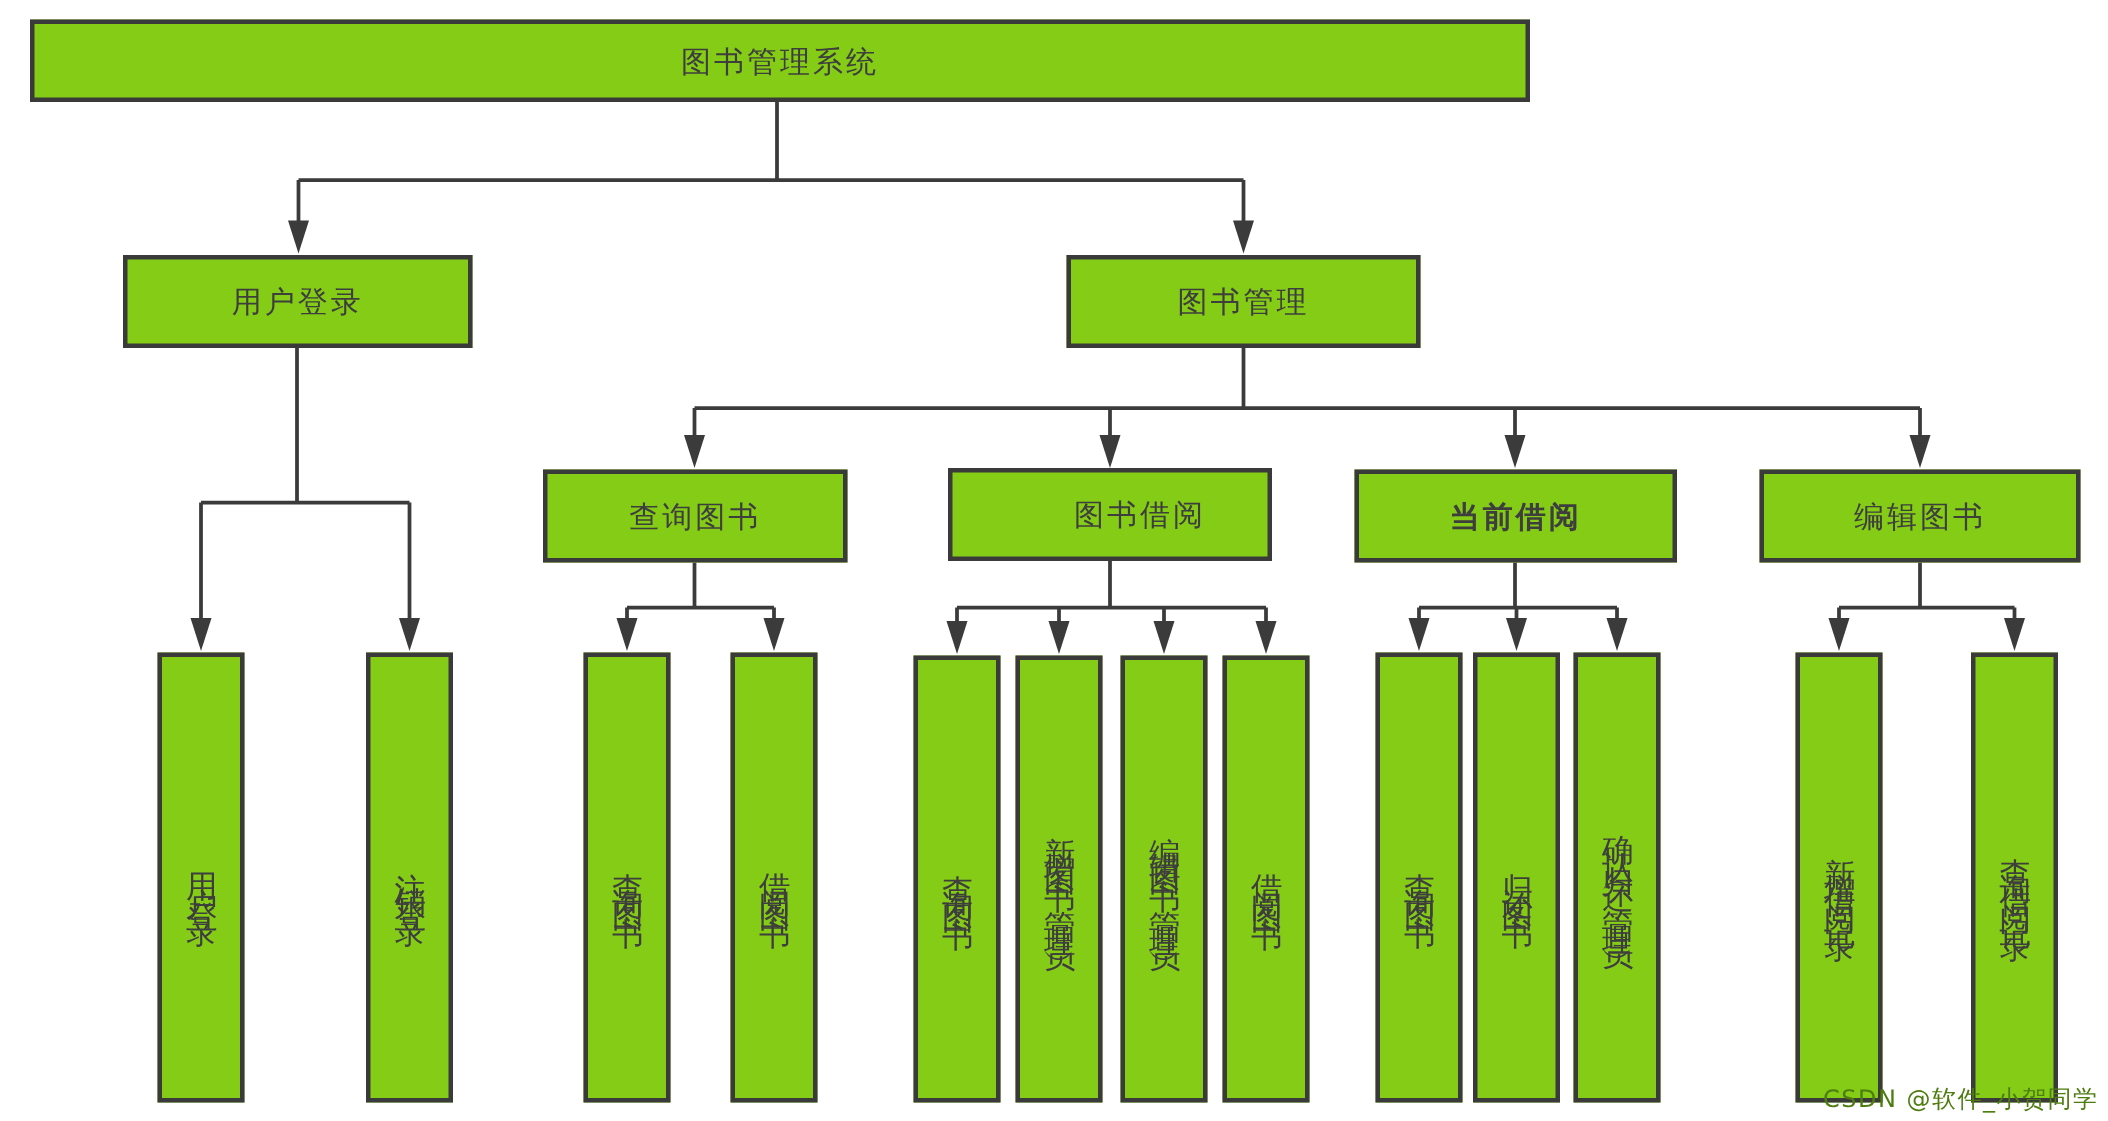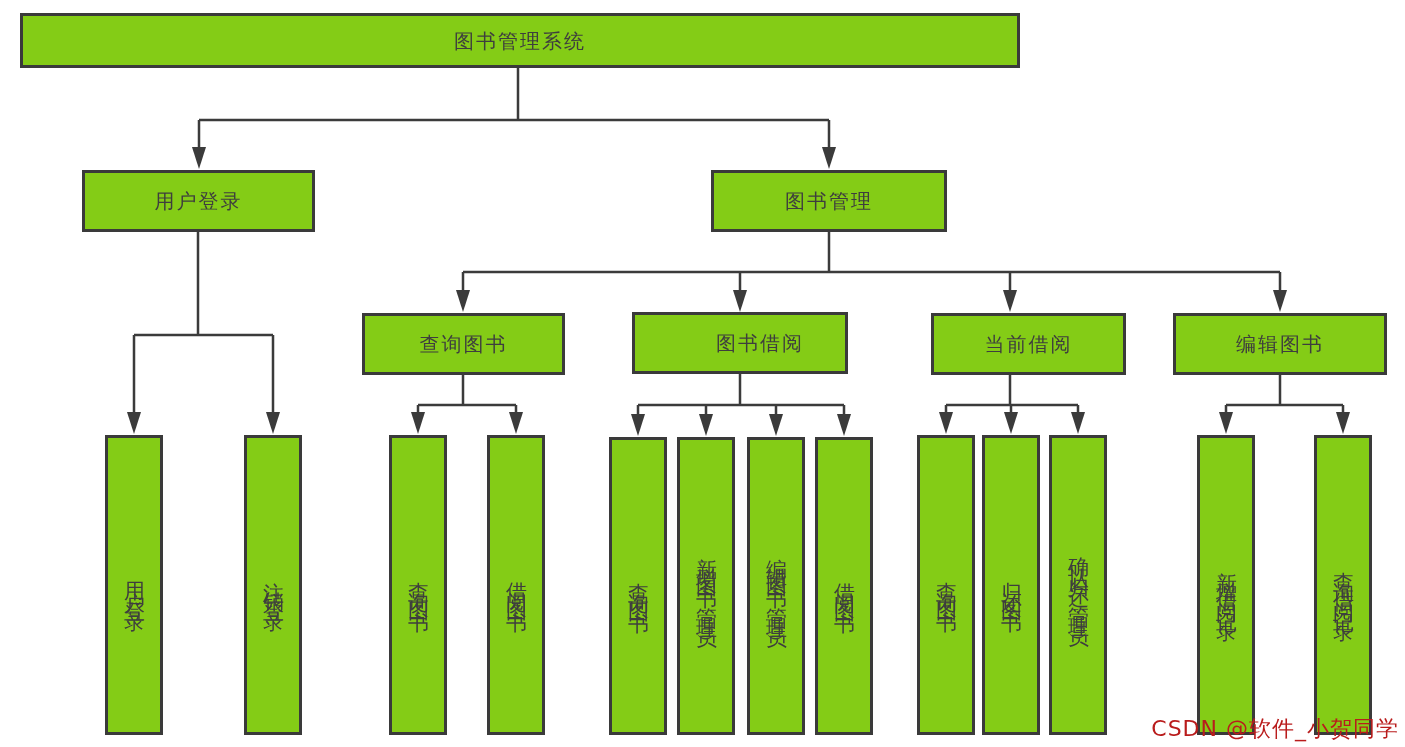--- a/index.html
+++ b/index.html
@@ -13,21 +13,21 @@
     display:flex;align-items:center;justify-content:center;
     font-size:20px;color:#3e3e3e;letter-spacing:2px;line-height:1.2;
     text-align:center;white-space:nowrap;
   }
   .leaf{
     writing-mode:vertical-rl;text-orientation:mixed;
     font-size:21px;letter-spacing:10px;line-height:1;white-space:normal;
   }
   .watermark{
     position:absolute;right:6px;bottom:3px;
-    font-size:22px;color:#b91c1c;letter-spacing:1px;
+    font-size:16px;color:#4d7c0f;letter-spacing:1px;
   }
 </style>
 </head>
 <body>
 
 <div class="stage">
 
   <svg class="connectors" viewBox="0 0 1405 747" xmlns="http://www.w3.org/2000/svg">
     <g stroke="#3b3b3b" stroke-width="2.5" fill="none">
 
@@ -68,21 +68,21 @@
     </g>
   </svg>
 
   <div class="box" style="left:20px;top:13px;width:1000px;height:55px;">图书管理系统</div>
 
   <div class="box" style="left:82px;top:170px;width:233px;height:62px;">用户登录</div>
   <div class="box" style="left:711px;top:170px;width:236px;height:62px;">图书管理</div>
 
   <div class="box" style="left:362px;top:313px;width:203px;height:62px;">查询图书</div>
   <div class="box" style="left:632px;top:312px;width:216px;height:62px;padding-left:40px;">图书借阅</div>
-  <div class="box" style="left:931px;top:313px;width:195px;height:62px;">当前借阅</div>
+  <div class="box" style="left:903px;top:313px;width:215px;height:62px;font-weight:bold;">当前借阅</div>
   <div class="box" style="left:1173px;top:313px;width:214px;height:62px;">编辑图书</div>
 
   <div class="box leaf" style="left:105px;top:435px;width:58px;height:300px;">用户登录</div>
   <div class="box leaf" style="left:244px;top:435px;width:58px;height:300px;">注销登录</div>
 
   <div class="box leaf" style="left:389px;top:435px;width:58px;height:300px;">查询图书</div>
   <div class="box leaf" style="left:487px;top:435px;width:58px;height:300px;">借阅图书</div>
 
   <div class="box leaf" style="left:609px;top:437px;width:58px;height:298px;">查询图书</div>
   <div class="box leaf" style="left:677px;top:437px;width:58px;height:298px;">新增图书（管理员）</div>

